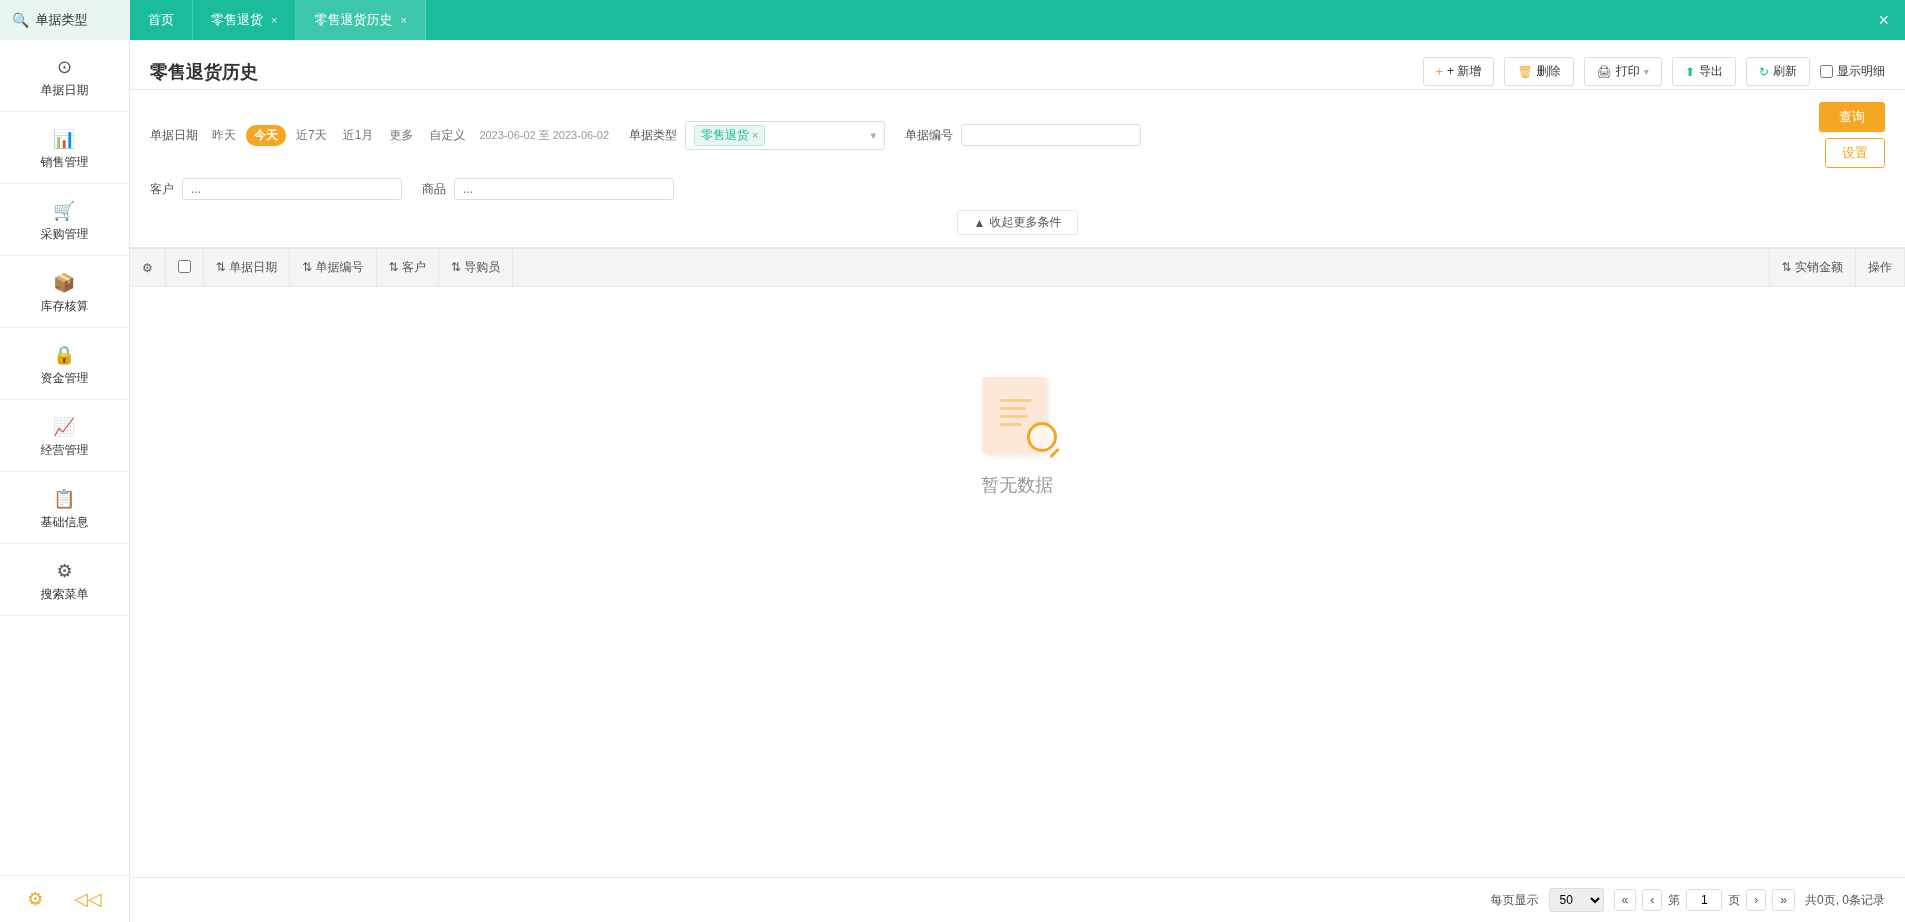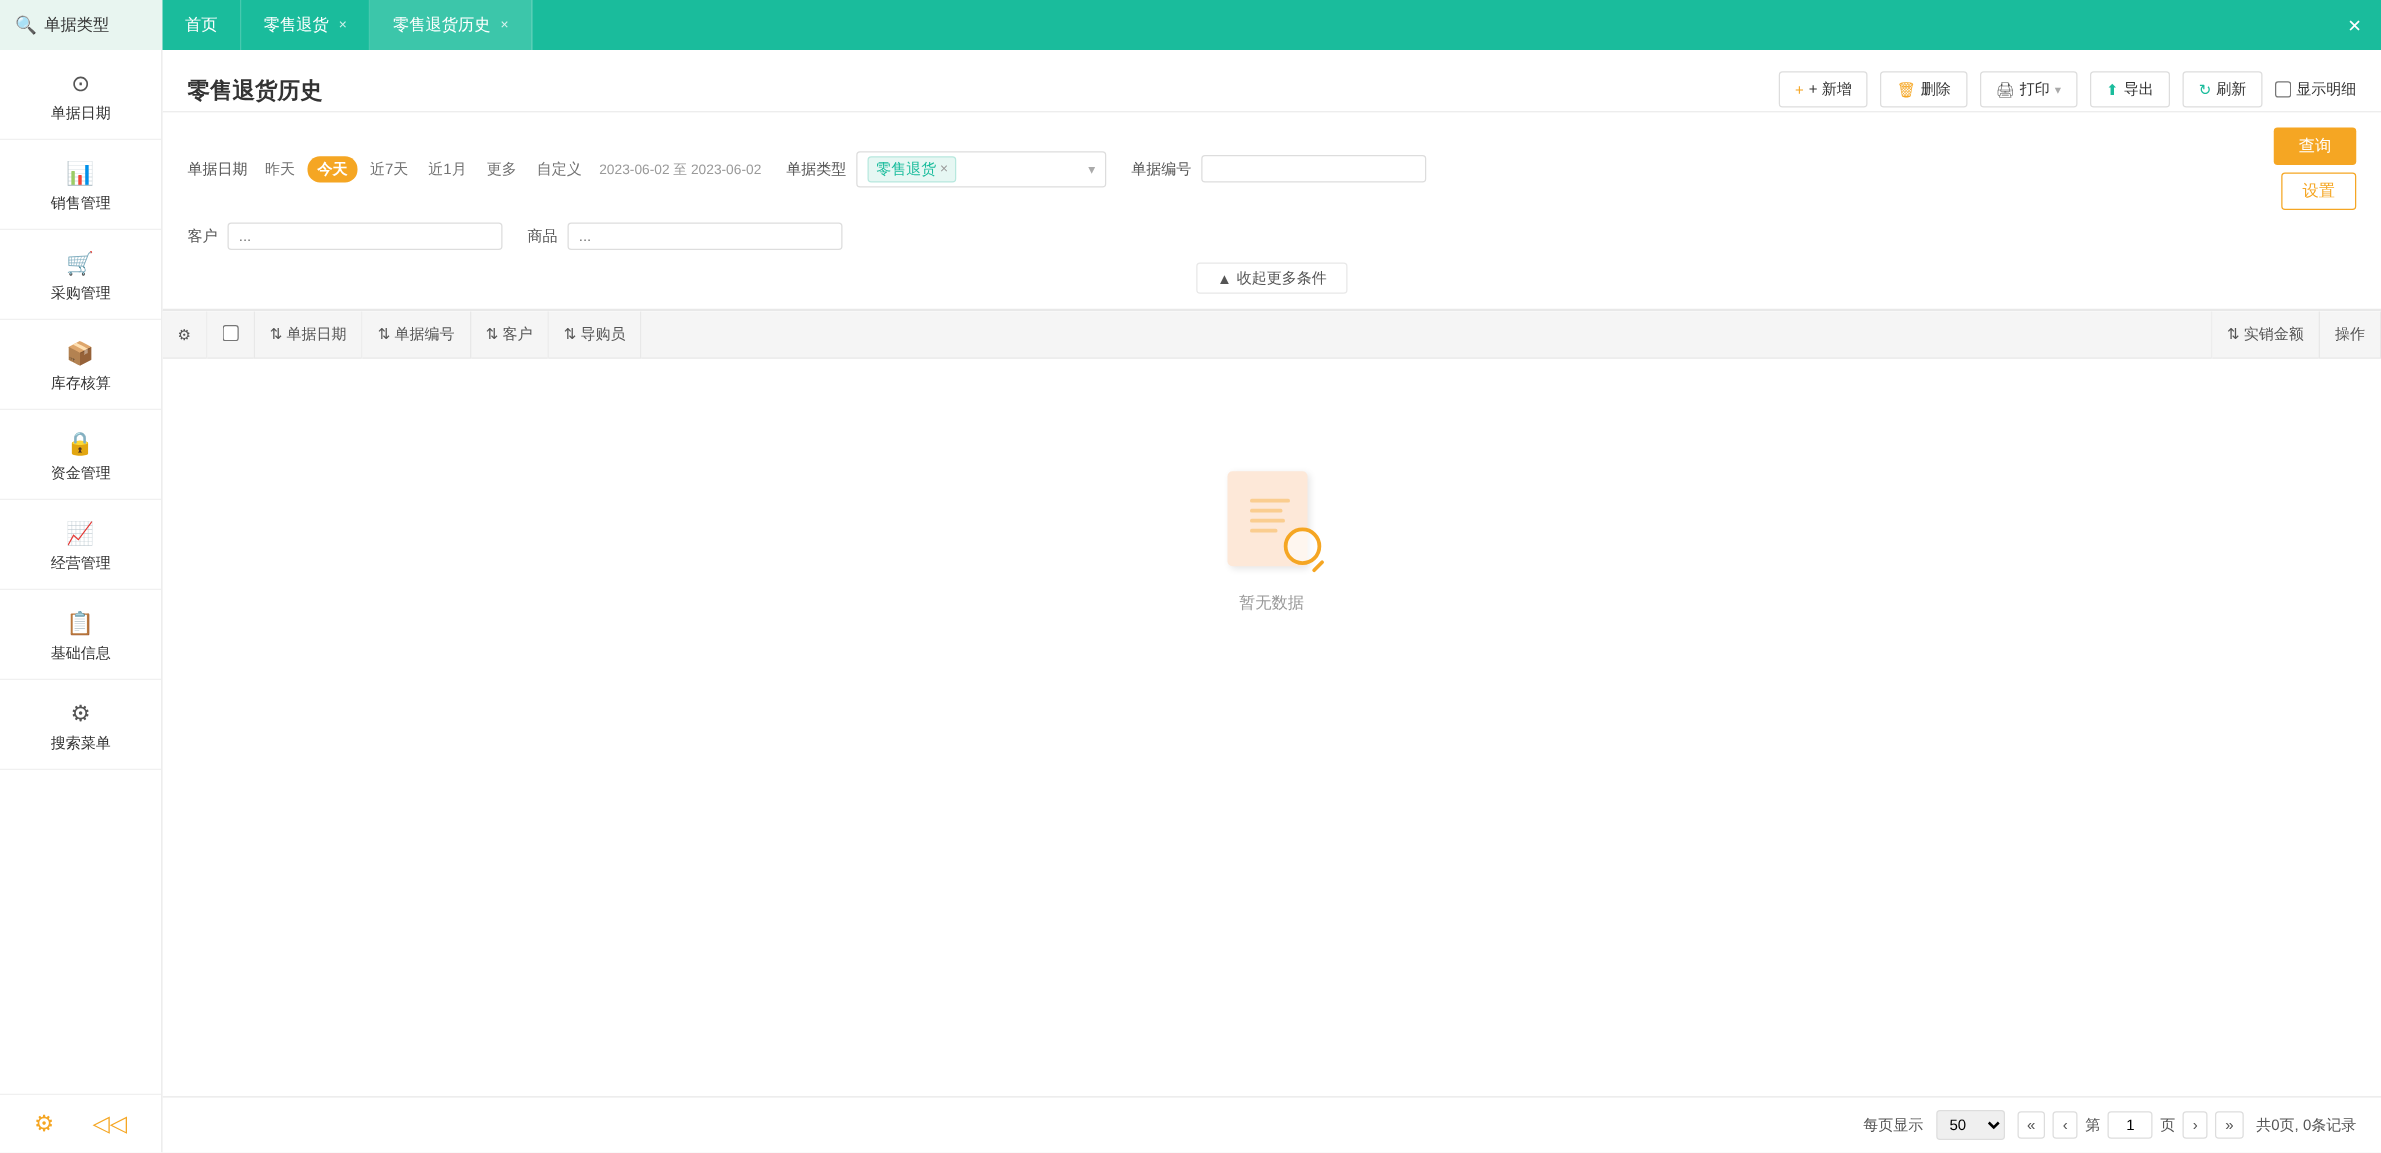--- a/index.html
+++ b/index.html
@@ -112,21 +112,21 @@
     table { width: 100%; border-collapse: collapse; font-size: 12px; }
     thead tr { background: #f5f5f5; border-bottom: 1px solid #e8e8e8; }
     thead th {
       padding: 10px 12px; text-align: left; color: #555; font-weight: 500;
       border-right: 1px solid #e8e8e8; white-space: nowrap; position: relative;
     }
     .th-settings { width: 40px; text-align: center; }
     .th-checkbox { width: 40px; text-align: center; }
     .empty-state {
       display: flex; flex-direction: column; align-items: center; justify-content: center;
-      padding: 80px 20px; color: #999; font-size: 13px; gap: 16px;
+      padding: 80px 20px; color: #999; font-size: 18px; gap: 16px;
     }
     .empty-icon {
       width: 90px; height: 90px; position: relative;
     }
     
     .doc-body {
       width: 64px; height: 76px; background: #fde8d8; border-radius: 4px;
       position: absolute; top: 10px; left: 10px;
       box-shadow: 2px 2px 6px rgba(0,0,0,0.1);
     }

